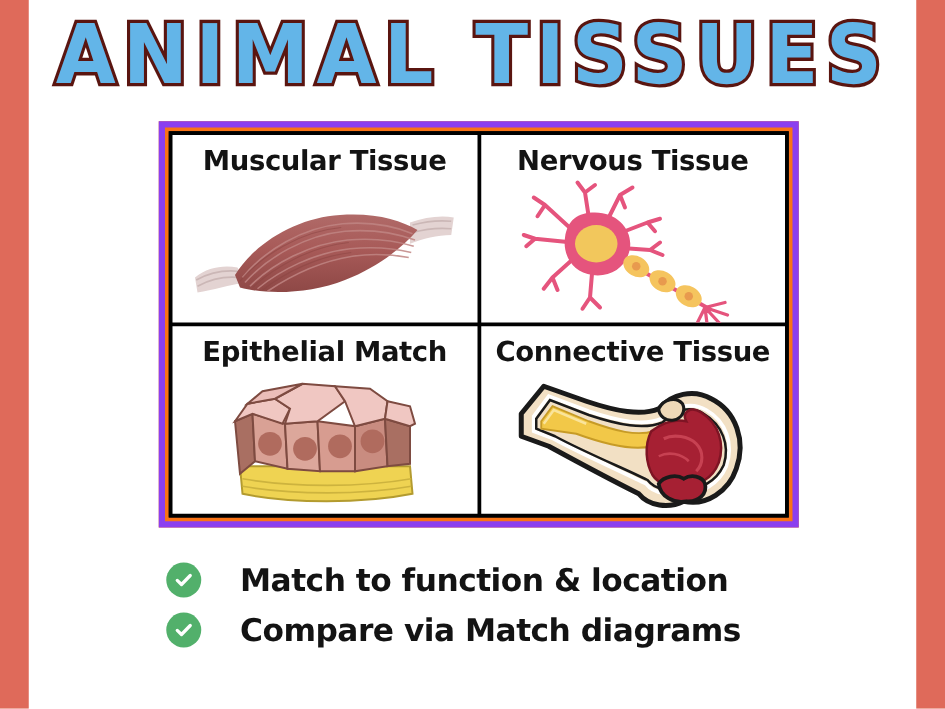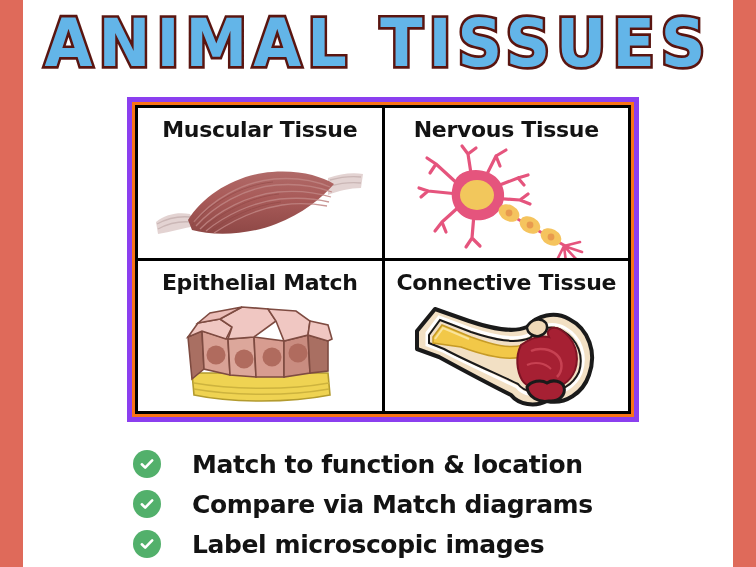--- a/index.html
+++ b/index.html
@@ -317,24 +317,16 @@
 
     <div class="bullet-row">
       <span class="check-icon">
         <svg width="18" height="18" viewBox="0 0 18 18">
           <path d="M3.8,9.3 L7.2,12.6 L14.2,5.4" stroke="#FFFFFF" stroke-width="2.6" fill="none" stroke-linecap="round" stroke-linejoin="round"></path>
         </svg>
       </span>
       <span class="bullet-text">Compare via Match diagrams</span>
     </div>
 
-    <div class="bullet-row">
-      <span class="check-icon">
-        <svg width="18" height="18" viewBox="0 0 18 18">
-          <path d="M3.8,9.3 L7.2,12.6 L14.2,5.4" stroke="#FFFFFF" stroke-width="2.6" fill="none" stroke-linecap="round" stroke-linejoin="round"></path>
-        </svg>
-      </span>
-      <span class="bullet-text">Label microscopic images</span>
-    </div>
 
   </div>
 
 </div>
 
 </body></html>

